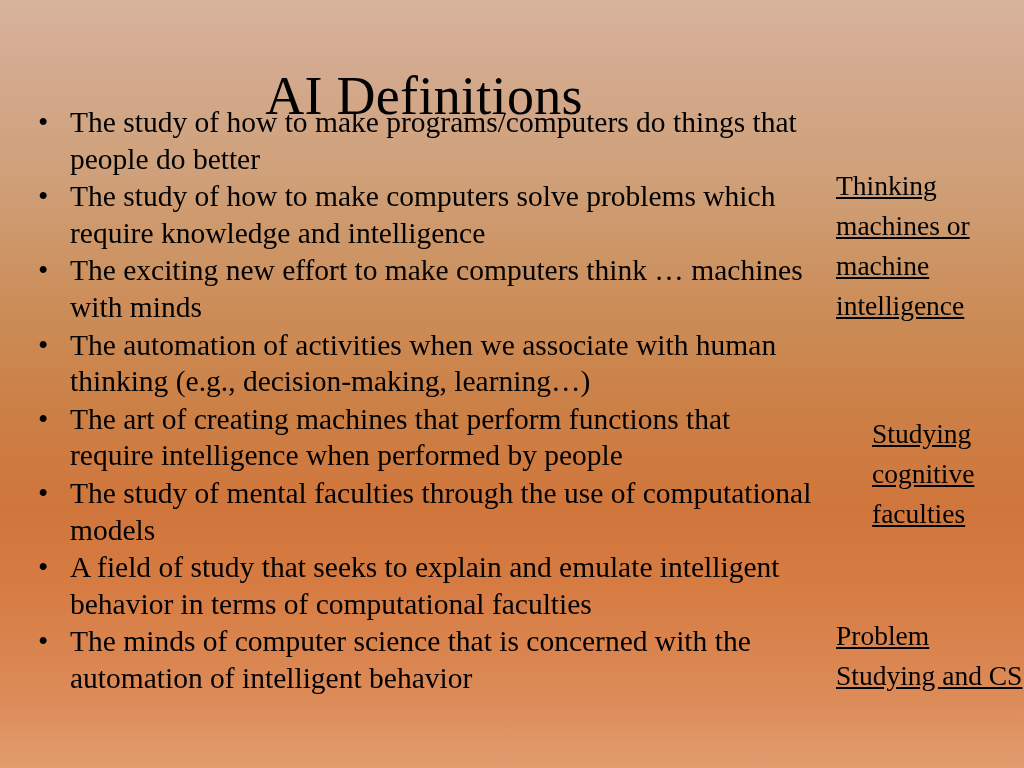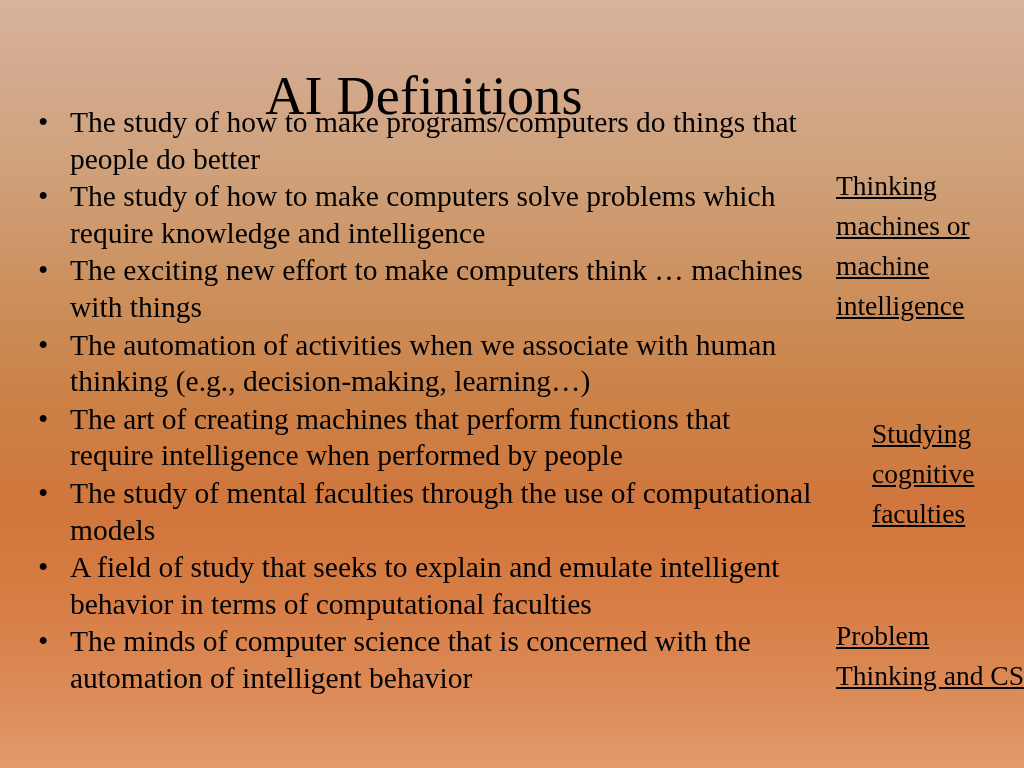--- a/index.html
+++ b/index.html
@@ -104,21 +104,21 @@
       <span class="bullet-text">The study of how to make programs/computers do things that people do better</span>
     </div>
 
     <div class="bullet-row">
       <span class="bullet-marker">•</span>
       <span class="bullet-text">The study of how to make computers solve problems which require knowledge and intelligence</span>
     </div>
 
     <div class="bullet-row">
       <span class="bullet-marker">•</span>
-      <span class="bullet-text">The exciting new effort to make computers think … machines with things</span>
+      <span class="bullet-text">The exciting new effort to make computers think … machines with minds</span>
     </div>
 
     <div class="bullet-row">
       <span class="bullet-marker">•</span>
       <span class="bullet-text">The automation of activities when we associate with human thinking (e.g., decision-making, learning…)</span>
     </div>
 
     <div class="bullet-row">
       <span class="bullet-marker">•</span>
       <span class="bullet-text">The art of creating machines that perform functions that require intelligence when performed by people</span>
@@ -137,16 +137,16 @@
     <div class="bullet-row">
       <span class="bullet-marker">•</span>
       <span class="bullet-text">The minds of computer science that is concerned with the automation of intelligent behavior</span>
     </div>
 
   </div>
 
   <div class="notes-column">
     <div class="note-block note-0">Thinking machines or machine intelligence</div>
     <div class="note-block note-1">Studying cognitive faculties</div>
-    <div class="note-block note-2">Problem Thinking and CS</div>
+    <div class="note-block note-2">Problem Studying and CS</div>
   </div>
 
 </div>
 
 </body></html>

